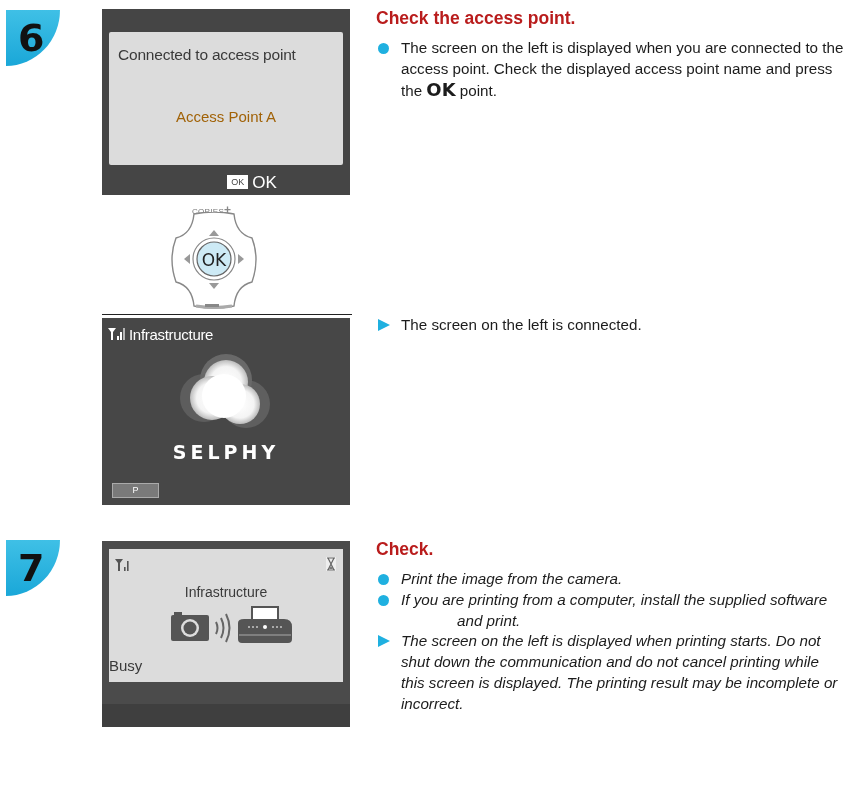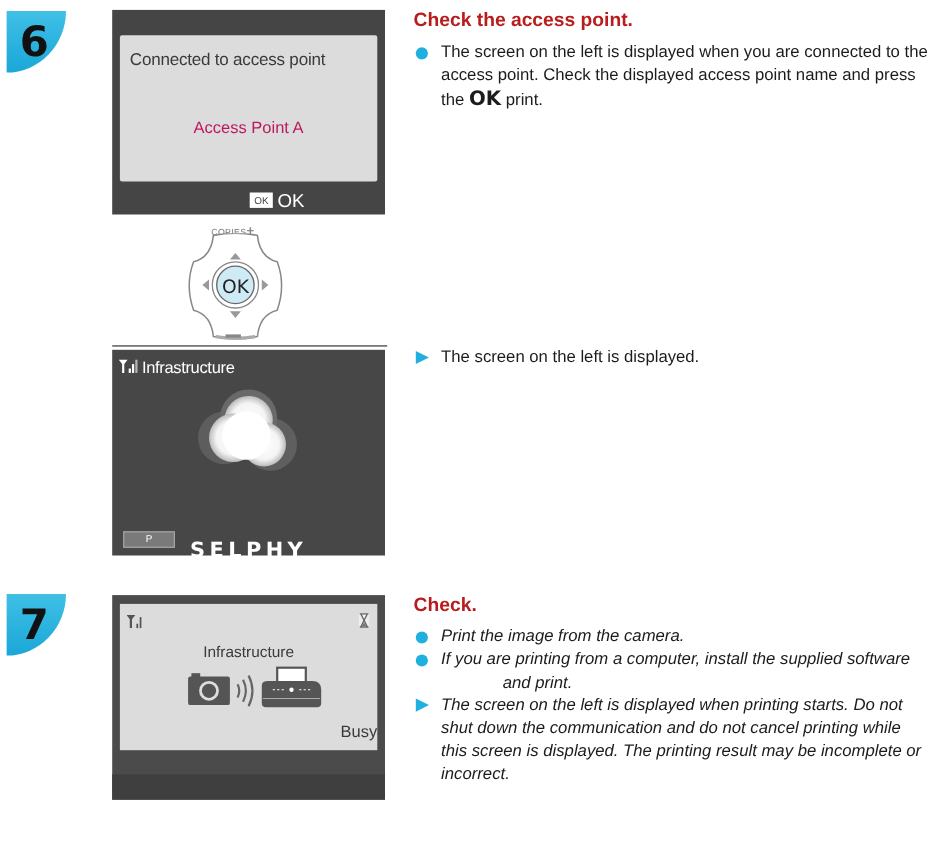--- a/index.html
+++ b/index.html
@@ -15,45 +15,45 @@
     font-size: 38px; line-height: 56px; padding-left: 12px;
   }
   .step-badge.s6 { top: 10px; }
   .step-badge.s7 { top: 540px; }
 
   
   .lcd { position: absolute; left: 102px; width: 248px; background: #4a4a4a; }
   .lcd1 { top: 9px; height: 186px; background: #454545; }
   .lcd1 .panel { position: absolute; left: 7px; top: 23px; width: 234px; height: 133px; background: #dcdcdc; border-radius: 2px; }
   .lcd1 .line1 { position: absolute; left: 9px; top: 14px; font-size: 15.5px; color: #3a3a3a; letter-spacing: -0.2px; }
-  .lcd1 .line2 { position: absolute; left: 0; width: 234px; top: 76px; text-align: center; font-size: 15px; color: #be185d; }
+  .lcd1 .line2 { position: absolute; left: 0; width: 234px; top: 76px; text-align: center; font-size: 15px; color: #a16207; }
   .lcd1 .footer { position: absolute; left: 0; top: 162px; width: 300px; height: 24px; text-align: center; color: #fff; font-size: 17px; line-height: 24px; }
   .ok-chip { display: inline-block; background: #fff; color: #444; font-size: 9px; height: 14px; line-height: 14px; padding: 0 4px; vertical-align: 3px; margin-right: 4px; }
 
   
   .dpad { position: absolute; left: 164px; top: 200px; width: 100px; height: 110px; }
   .dpad .copies { position: absolute; left: 28px; top: 3px; font-size: 8px; color: #777; letter-spacing: 0.3px; }
   .dpad .plus { font-size: 12px; color: #888; font-weight: bold; }
   .dpad svg { position: absolute; left: 0; top: 12px; }
 
   .divider { position: absolute; left: 102px; top: 314px; width: 250px; height: 1px; background: #222; }
 
   
   .lcd2 { top: 318px; height: 187px; background: #474747; }
   .lcd2 .title { position: absolute; left: 6px; top: 8px; color: #fff; font-size: 15px; letter-spacing: -0.3px; }
-  .lcd2 .brand { position: absolute; left: 0; width: 248px; top: 123px; text-align: center; color: #fff; font-family: "DejaVu Sans", sans-serif; font-weight: bold; font-size: 19px; letter-spacing: 4px; margin-top: 48px; }
+  .lcd2 .brand { position: absolute; left: 0; width: 248px; top: 123px; text-align: center; color: #fff; font-family: "DejaVu Sans", sans-serif; font-weight: bold; font-size: 19px; letter-spacing: 4px; }
   .lcd2 .pbtn { position: absolute; left: 10px; top: 165px; width: 47px; height: 15px; background: #7a7a7a; border: 1px solid #aaa; color: #fff; font-size: 9px; text-align: center; line-height: 13px; }
   .lcd2 svg.logo { position: absolute; left: 72px; top: 34px; }
 
   
   .lcd3 { top: 541px; height: 186px; background: #4b4b4b; }
   .lcd3 .bottom { position: absolute; left: 0; top: 163px; width: 248px; height: 23px; background: #3f3f3f; }
   .lcd3 .panel { position: absolute; left: 7px; top: 8px; width: 234px; height: 133px; background: #dcdcdc; }
   .lcd3 .title { position: absolute; left: 0; width: 234px; top: 35px; text-align: center; font-size: 14px; color: #3a3a3a; }
-  .lcd3 .busy { position: absolute; left: 0; width: 234px; top: 108px; text-align: right; font-size: 15px; color: #3a3a3a; }
+  .lcd3 .busy { position: absolute; left: 0; width: 234px; top: 108px; text-align: left; font-size: 15px; color: #3a3a3a; }
   .lcd3 svg.sig { position: absolute; left: 6px; top: 9px; }
   .lcd3 .hourglass { position: absolute; left: 217px; top: 8px; }
   .lcd3 svg.scene { position: absolute; left: 55px; top: 56px; }
 
   
   .heading { position: absolute; left: 376px; font-size: 17.5px; font-weight: bold; color: #b91c1c; }
   .h6 { top: 8px; }
   .h7 { top: 539px; }
   .bullets { position: absolute; left: 376px; width: 470px; font-size: 15.2px; line-height: 20.8px; color: #1c1c1c; }
   .bullets .item { position: relative; padding-left: 25px; }
@@ -124,27 +124,27 @@
     <circle cx="50" cy="44" r="22" fill="#fff"></circle>
   </svg>
   <div class="brand">SELPHY</div>
   <div class="pbtn">P</div>
 </div>
 
 <div class="heading h6">Check the access point.</div>
 <div class="bullets b6">
   <div class="item">
     <span class="dot"></span>
-    <span>The screen on the left is displayed when you are connected to the access point. Check the displayed access point name and press the </span><span class="okb">OK</span><span> print.</span>
+    <span>The screen on the left is displayed when you are connected to the access point. Check the displayed access point name and press the </span><span class="okb">OK</span><span> point.</span>
   </div>
 </div>
 <div class="bullets b6b">
   <div class="item">
     <span class="tri"></span>
-    <span>The screen on the left is displayed.</span>
+    <span>The screen on the left is connected.</span>
   </div>
 </div>
 
 <div class="step-badge s7">7</div>
 
 <div class="lcd lcd3">
   <div class="bottom"></div>
   <div class="panel">
     <svg class="sig" width="14" height="14" viewBox="0 0 14 14">
       <path d="M0 1 H8 L5 5 V13 H3 V5 Z" fill="#555"></path>

